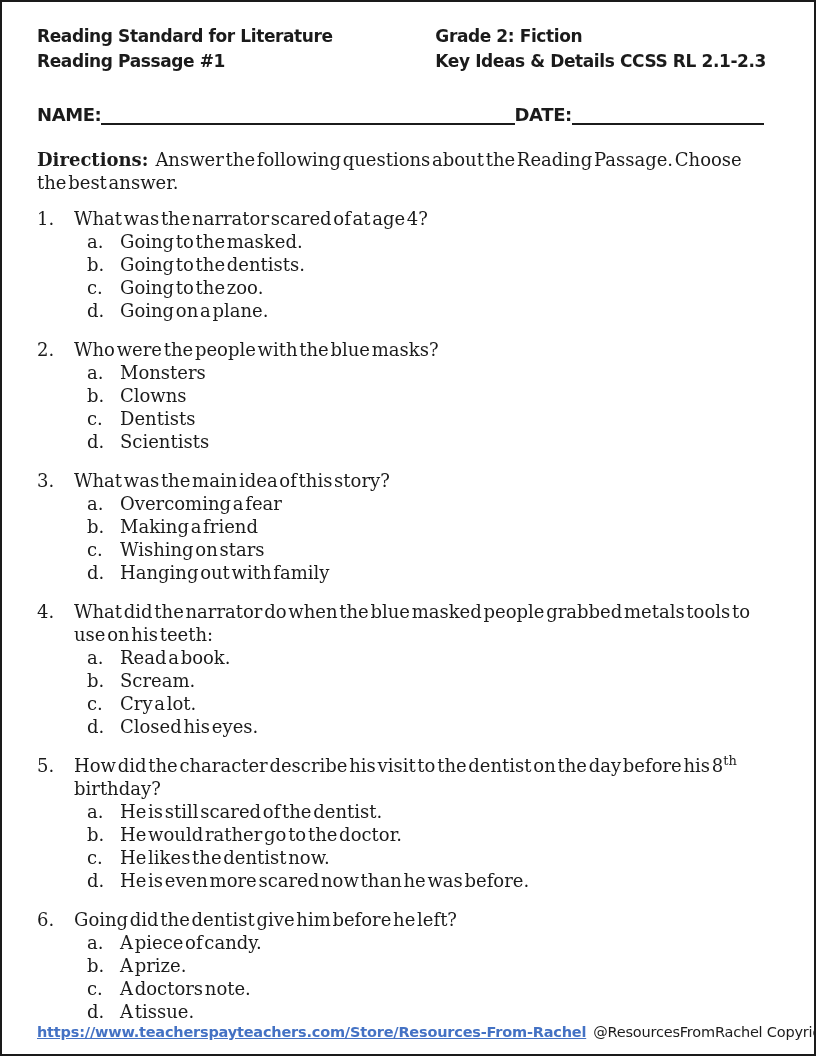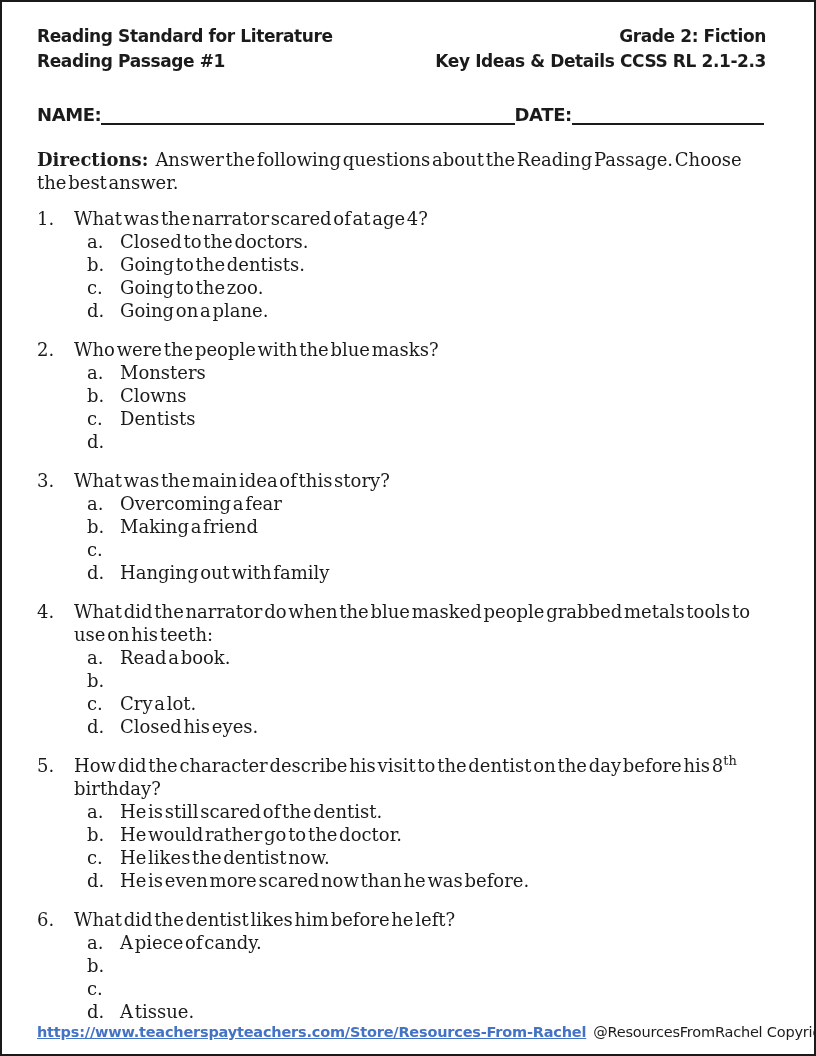--- a/index.html
+++ b/index.html
@@ -19,21 +19,21 @@
   }
 
   
   .hand {
     font-family: "DejaVu Sans", "Liberation Sans", sans-serif;
     font-weight: 700;
     letter-spacing: -0.4px;
   }
   .header { display: flex; justify-content: space-between; margin-top: 6px; }
   .header .col { display: flex; flex-direction: column; }
-  .header .col.right { text-align: right; }
+  .header .col.right { }
   .header .hline { font-size: 17px; line-height: 25px; }
 
   
   .namedate {
     display: flex; align-items: flex-end;
     margin-top: 27px;
     height: 24px;
     text-align: center;
   }
   .nd-label { font-size: 18px; line-height: 20px; }
@@ -96,21 +96,21 @@
 
   <div class="questions bodytext">
 
     <div class="question">
       <div class="qrow">
         <span class="qnum">1.</span>
         <span class="qtext">What was the narrator scared of at age 4?</span>
       </div>
       <div class="option">
         <span class="olet">a.</span>
-        <span class="otext">Closed to the doctors.</span>
+        <span class="otext">Going to the masked.</span>
       </div>
       <div class="option">
         <span class="olet">b.</span>
         <span class="otext">Going to the dentists.</span>
       </div>
       <div class="option">
         <span class="olet">c.</span>
         <span class="otext">Going to the zoo.</span>
       </div>
       <div class="option">
@@ -131,56 +131,59 @@
       <div class="option">
         <span class="olet">b.</span>
         <span class="otext">Clowns</span>
       </div>
       <div class="option">
         <span class="olet">c.</span>
         <span class="otext">Dentists</span>
       </div>
       <div class="option">
         <span class="olet">d.</span>
+        <span class="otext">Scientists</span>
       </div>
     </div>
 
     <div class="question">
       <div class="qrow">
         <span class="qnum">3.</span>
         <span class="qtext">What was the main idea of this story?</span>
       </div>
       <div class="option">
         <span class="olet">a.</span>
         <span class="otext">Overcoming a fear</span>
       </div>
       <div class="option">
         <span class="olet">b.</span>
         <span class="otext">Making a friend</span>
       </div>
       <div class="option">
         <span class="olet">c.</span>
+        <span class="otext">Wishing on stars</span>
       </div>
       <div class="option">
         <span class="olet">d.</span>
         <span class="otext">Hanging out with family</span>
       </div>
     </div>
 
     <div class="question">
       <div class="qrow">
         <span class="qnum">4.</span>
         <span class="qtext">What did the narrator do when the blue masked people grabbed metals tools to use on his teeth:</span>
       </div>
       <div class="option">
         <span class="olet">a.</span>
         <span class="otext">Read a book.</span>
       </div>
       <div class="option">
         <span class="olet">b.</span>
+        <span class="otext">Scream.</span>
       </div>
       <div class="option">
         <span class="olet">c.</span>
         <span class="otext">Cry a lot.</span>
       </div>
       <div class="option">
         <span class="olet">d.</span>
         <span class="otext">Closed his eyes.</span>
       </div>
     </div>
@@ -204,31 +207,33 @@
       </div>
       <div class="option">
         <span class="olet">d.</span>
         <span class="otext">He is even more scared now than he was before.</span>
       </div>
     </div>
 
     <div class="question">
       <div class="qrow">
         <span class="qnum">6.</span>
-        <span class="qtext">What did the dentist likes him before he left?</span>
+        <span class="qtext">Going did the dentist give him before he left?</span>
       </div>
       <div class="option">
         <span class="olet">a.</span>
         <span class="otext">A piece of candy.</span>
       </div>
       <div class="option">
         <span class="olet">b.</span>
-      </div>
-      <div class="option">
-        <span class="olet">c.</span>
+        <span class="otext">A prize.</span>
+      </div>
+      <div class="option">
+        <span class="olet">c.</span>
+        <span class="otext">A doctors note.</span>
       </div>
       <div class="option">
         <span class="olet">d.</span>
         <span class="otext">A tissue.</span>
       </div>
     </div>
 
   </div>
 
   <div class="footer hand">

